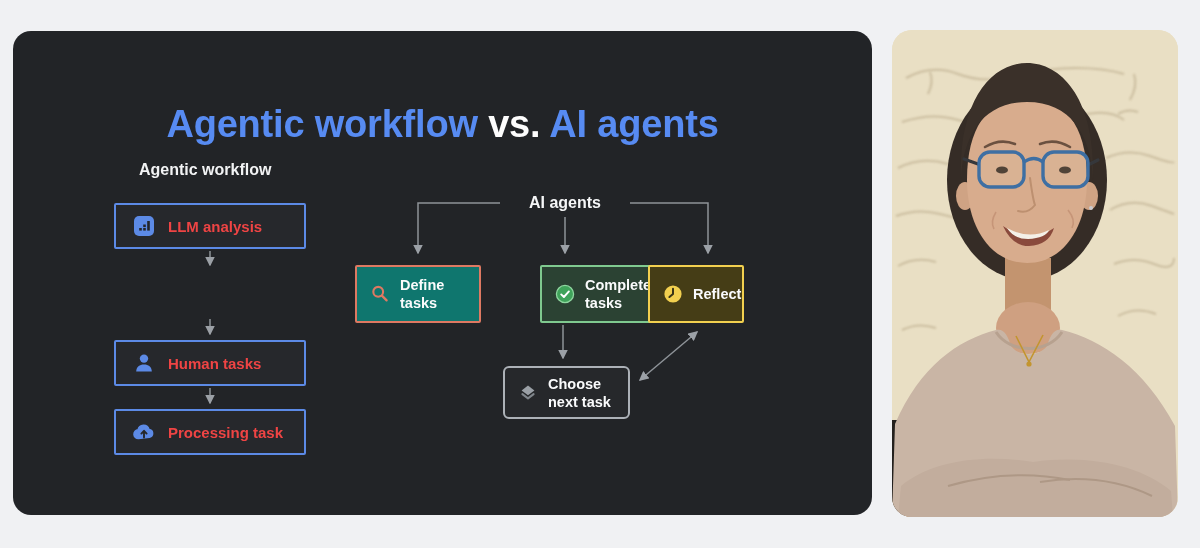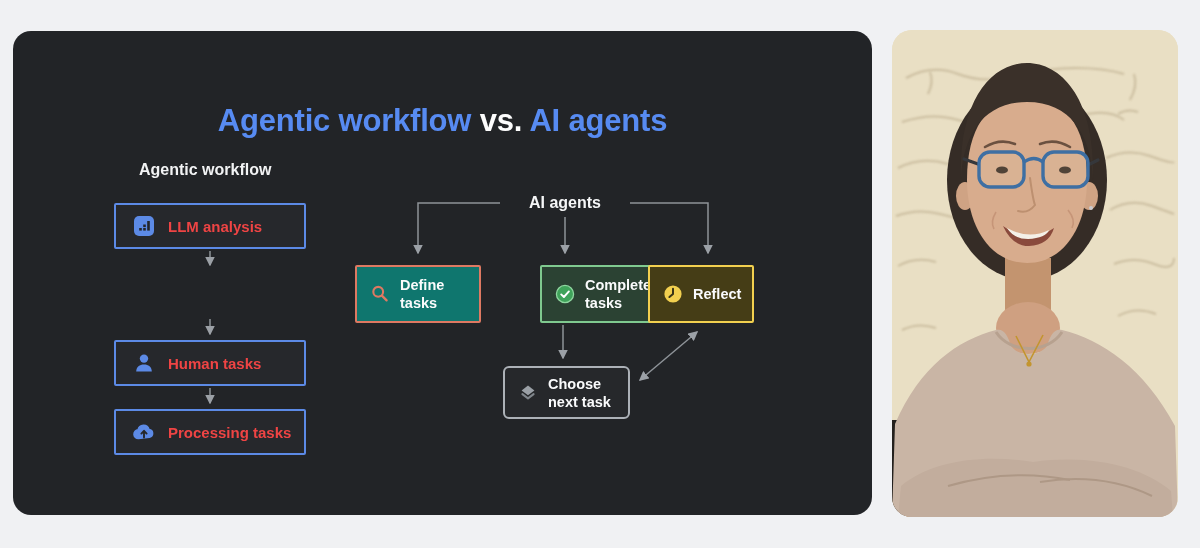--- a/index.html
+++ b/index.html
@@ -12,21 +12,21 @@
   }
   .page { position:absolute; inset:0; background:#F0F1F3; }
 
   
   .slide {
     position:absolute; left:13px; top:31px; width:859px; height:484px;
     background:#222427; border-radius:18px;
   }
   .slide-title {
     position:absolute; top:72px; left:0; width:100%;
-    text-align:center; font-size:31px; font-weight:700; letter-spacing:-0.2px;
+    text-align:center; font-size:38px; font-weight:700; letter-spacing:-0.2px;
     color:#fff; white-space:pre;
   }
   .slide-title .accent { color:#578BF2; }
   .slide-title .vs { color:#FDFDFD; }
 
   .wf-heading {
     position:absolute; left:126px; top:130px;
     font-size:16px; font-weight:700; color:#F2F3F4;
   }
   .wf-box {
@@ -44,21 +44,21 @@
   .agent-box {
     position:absolute; top:234px; height:58px;
     border-width:2px; border-style:solid; border-radius:2px;
     display:flex; align-items:center; padding-left:13px; gap:10px;
   }
   .agent-box .lbl {
     font-size:14.5px; line-height:18px; font-weight:700; color:#FAFBFC; width:78px;
   }
   .box-define  { left:342px; width:126px; border-color:#DE7962; background:#0f766e; }
   .box-complete{ left:487px; width:126px; border-color:#7FC98F; background:#2B4233;margin-left:40px; }
-  .box-reflect { left:635px; width:106px; border-color:#F2D04F; background:#453D16; }
+  .box-reflect { left:635px; width:96px; border-color:#F2D04F; background:#453D16; }
   .box-choose  {
     position:absolute; left:490px; top:335px; width:127px; height:53px;
     border:2px solid #ACB1B7; border-radius:6px; background:#26282B;
     display:flex; align-items:center; padding-left:13px; gap:10px;
   }
   .box-choose .lbl { font-size:14.5px; line-height:18px; font-weight:700; color:#FAFBFC; width:80px; }
   .icon20 { width:20px; height:20px; flex:0 0 20px; display:block; }
 
   .arrow-layer { position:absolute; inset:0; width:859px; height:484px; pointer-events:none; }
 
@@ -104,21 +104,21 @@
       <span class="lbl">Human tasks</span>
     </div>
 
     <div class="wf-box" style="top:378px">
       <span class="icon22">
         <svg width="22" height="22" viewBox="0 0 22 22">
           <path d="M5.5 17.5 a4.3 4.3 0 0 1 -0.4 -8.6 a5.6 5.6 0 0 1 10.9 -0.4 a3.9 3.9 0 0 1 0.5 7.7 z" fill="#5C8AE6" stroke="#5C8AE6" stroke-width="1.6" stroke-linejoin="round"></path>
           <path d="M11 16.5 V10.2 M8.4 12.6 L11 9.8 L13.6 12.6" stroke="#26282C" stroke-width="1.9" fill="none" stroke-linecap="round" stroke-linejoin="round"></path>
         </svg>
       </span>
-      <span class="lbl">Processing tasks</span>
+      <span class="lbl">Processing task</span>
     </div>
 
     <div class="ai-heading">AI agents</div>
 
     <div class="agent-box box-define">
       <span class="icon20">
         <svg width="20" height="20" viewBox="0 0 20 20">
           <circle cx="8.2" cy="7.8" r="4.9" fill="none" stroke="#DE7962" stroke-width="2.1"></circle>
           <line x1="11.9" y1="11.6" x2="16.6" y2="16.4" stroke="#DE7962" stroke-width="2.3" stroke-linecap="round"></line>
         </svg>

